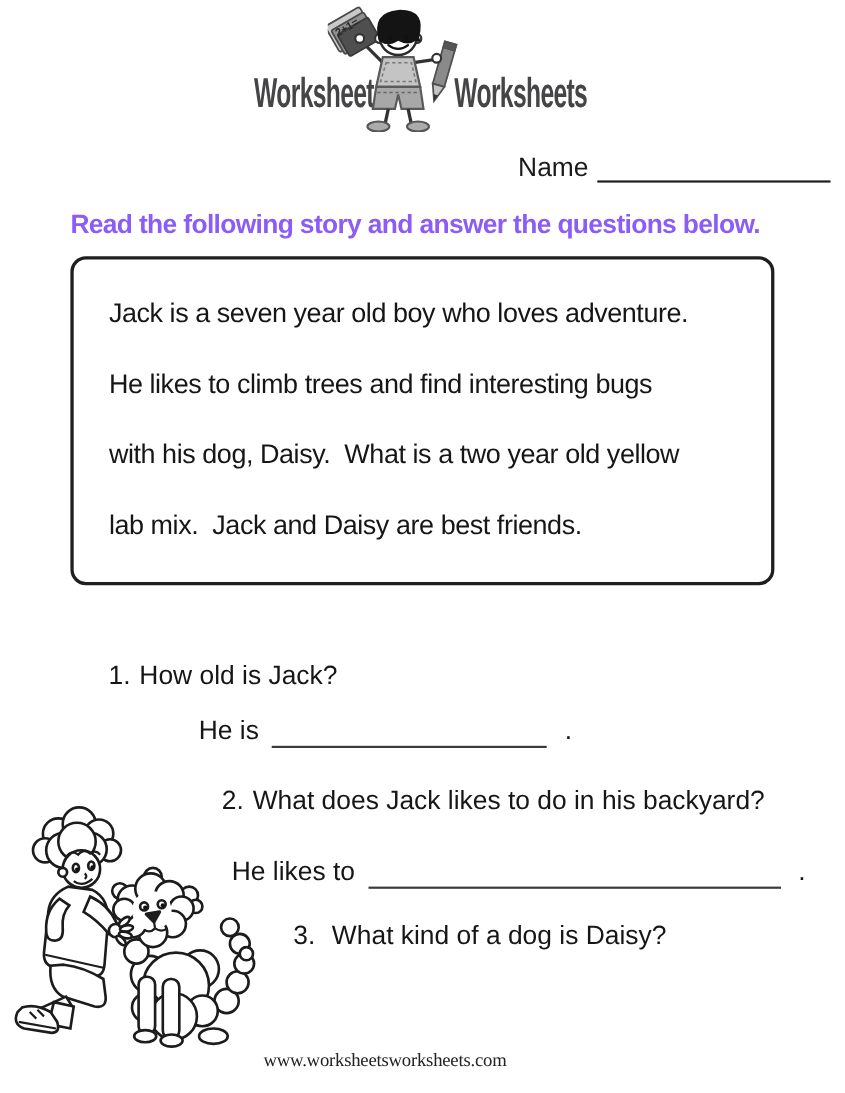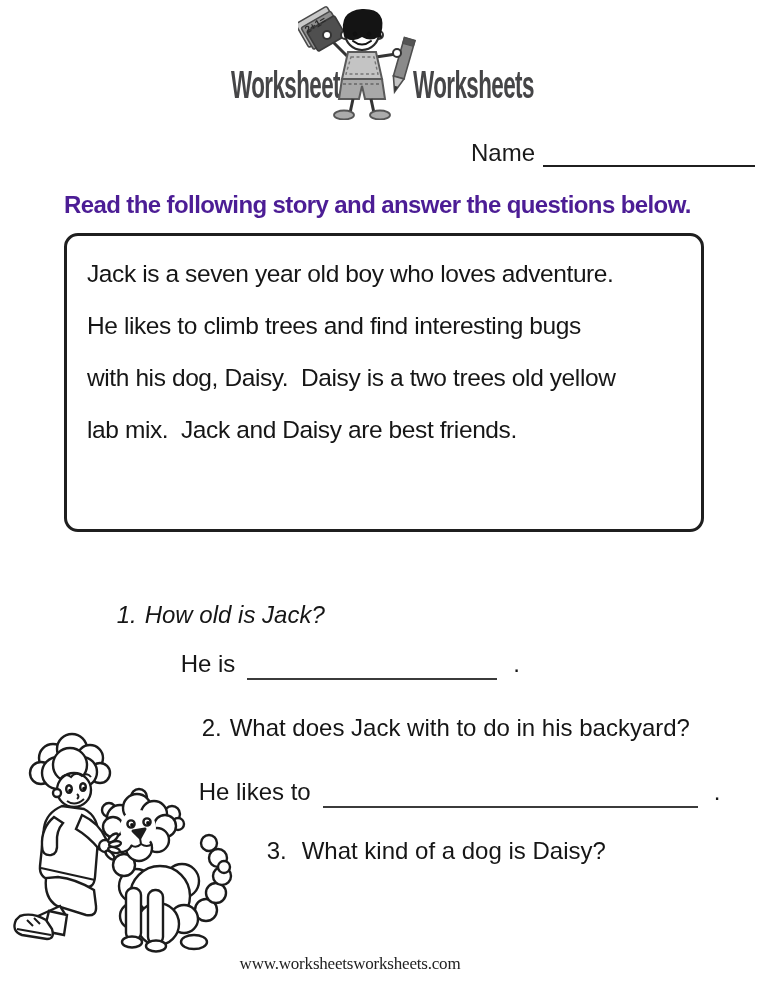--- a/index.html
+++ b/index.html
@@ -19,46 +19,46 @@
   .logo-boy { position:absolute; left:298px; top:4px; z-index:2; }
   
   .name-row { position:absolute; left:455px; top:139px; font-size:24px;margin-left:16px; }
   .name-line {
     display:inline-block; width:212px; height:24px; margin-left:8px;
     border-bottom:2px solid #1f1f1f; vertical-align:-6px;
   }
   
   .instruction {
     position:absolute; left:64px; top:191px; margin:0;
-    font-size:24px; font-weight:bold; letter-spacing:-0.6px; color:#4c1d95;
+    font-size:24px; font-weight:bold; letter-spacing:-0.6px; color:#8b5cf6;
   }
   
   .story-box {
     position:absolute; left:64px; top:233px; width:640px; height:299px;
     border:3px solid #1f1f1f; border-radius:14px; box-sizing:border-box;
     padding:12px 8px 0 20px;
   }
   .story-line {
-    margin:0; font-size:24.5px; line-height:52px; letter-spacing:-0.4px;
+    margin:12px; font-size:24.5px; line-height:52px; letter-spacing:-0.4px;
     white-space:pre-wrap; color:#161616;
   }
   
   .prompt, .answer { position:absolute; font-size:24px; color:#161616; white-space:pre; }
   .q-num { margin-right:8px; }
   .q-num.wide { margin-right:15px; }
   .blank {
     display:inline-block; border-bottom:2px solid #3b3b3b;
     margin-left:12px; vertical-align:-8px; height:30px;
   }
   .punct { margin-left:16px; }
-  #q1-prompt { left:90px;  top:573px;font-style:italic; }
+  #q1-prompt { left:72px;  top:573px; }
   #q1-answer { left:154px; top:620px; }
   #q1-answer .blank { width:250px; }
   #q2-prompt { left:175px; top:686px; }
-  #q2-answer { left:172px; top:748px; }
+  #q2-answer { left:184px; top:748px; }
   #q2-answer .blank { width:375px; }
   #q3-prompt { left:240px; top:809px; }
   #q3-answer { left:263px; top:866px; }
   #q3-answer .blank { width:295px; }
   
   .boy-dog { position:absolute; left:8px; top:728px; }
   .footer {
     position:absolute; left:0; top:954px; width:700px; text-align:center;
     font-size:17px; color:#222; letter-spacing:-0.2px;font-family:Liberation Serif, serif;
   }
@@ -121,33 +121,33 @@
 
   <div class="name-row">
     <span>Name</span><span class="name-line"></span>
   </div>
 
   <p class="instruction">Read the following story and answer the questions below.</p>
 
   <div class="story-box">
     <p class="story-line">Jack is a seven year old boy who loves adventure.</p>
     <p class="story-line">He likes to climb trees and find interesting bugs</p>
-    <p class="story-line">with his dog, Daisy.  Daisy is a two trees old yellow</p>
+    <p class="story-line">with his dog, Daisy.  What is a two year old yellow</p>
     <p class="story-line">lab mix.  Jack and Daisy are best friends.</p>
   </div>
 
   <div class="prompt" id="q1-prompt">
     <span class="q-num">1.</span><span>How old is Jack?</span>
   </div>
   <div class="answer" id="q1-answer">
     <span>He is</span><span class="blank"></span><span class="punct">.</span>
   </div>
 
   <div class="prompt" id="q2-prompt">
-    <span class="q-num">2.</span><span>What does Jack with to do in his backyard?</span>
+    <span class="q-num">2.</span><span>What does Jack likes to do in his backyard?</span>
   </div>
   <div class="answer" id="q2-answer">
     <span>He likes to</span><span class="blank"></span><span class="punct">.</span>
   </div>
 
   <div class="prompt" id="q3-prompt">
     <span class="q-num wide">3.</span><span>What kind of a dog is Daisy?</span>
   </div>
 
   <svg class="boy-dog" width="235" height="230" viewBox="0 0 235 230">

